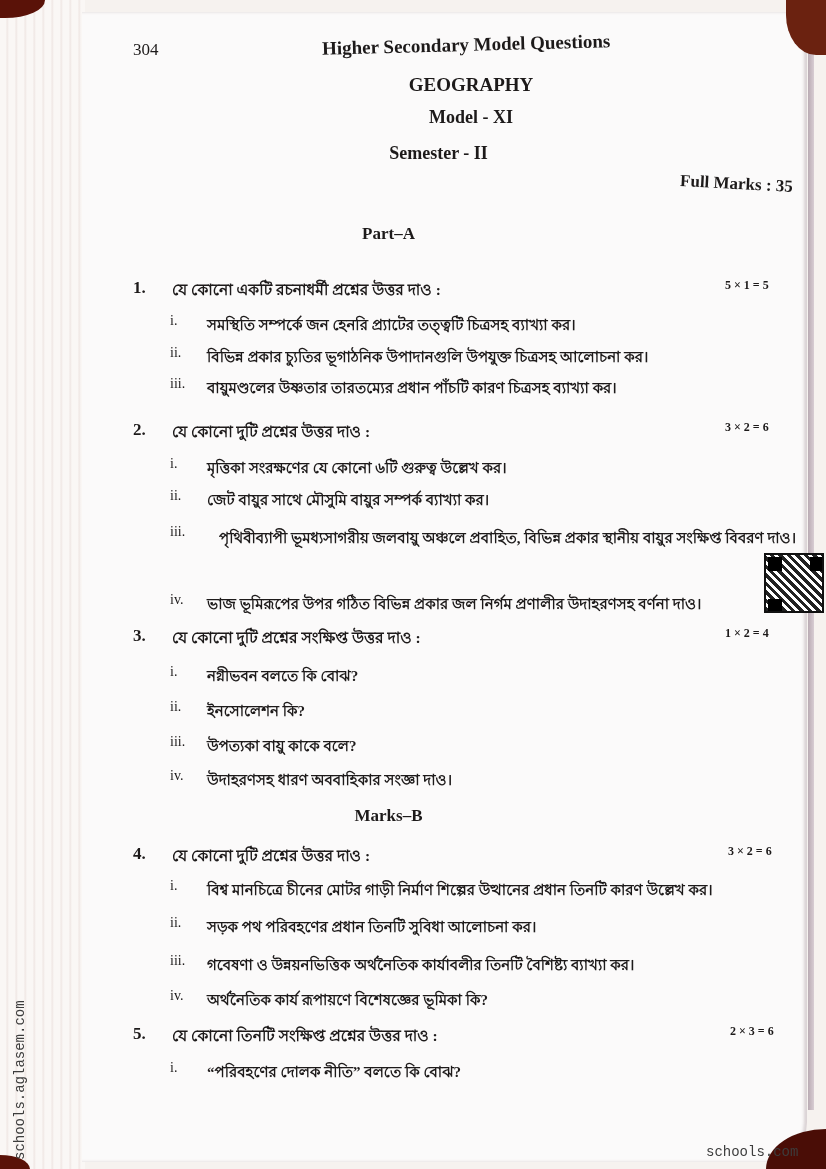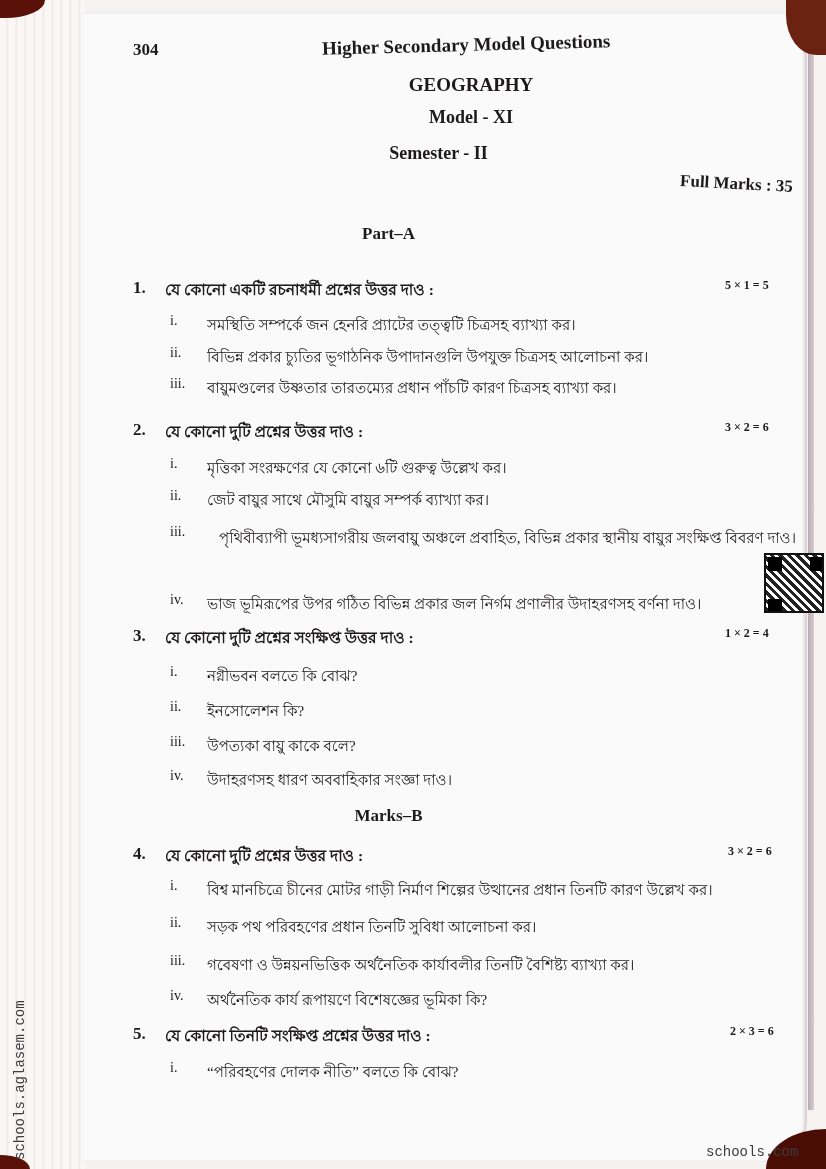--- a/index.html
+++ b/index.html
@@ -18,35 +18,35 @@
     position: absolute; left: 0; top: 0; width: 85px; height: 1169px;
     background: repeating-linear-gradient(90deg, #faf7f5 0px, #faf7f5 6px, #efe6e3 7px, #faf7f5 9px);
   }
   .page {
     position: absolute; left: 82px; top: 12px; width: 725px; height: 1150px;
     background: #fbfafa; border-radius: 0 20px 40px 0;
     box-shadow: inset -3px 0 3px rgba(120,90,100,0.25);
   }
   .edge-right { position: absolute; right: 12px; top: 50px; width: 6px; height: 1060px;
     background: linear-gradient(90deg, #b9aab3, #d8cdd3); }
-  .page-number { position: absolute; left: 133px; top: 40px; font-size: 17px; font-weight: bold; }
+  .page-number { position: absolute; left: 133px; top: 40px; font-size: 17px; font-weight: normal; }
   .running-head { position: absolute; left: 322px; top: 34px; font-size: 19px; font-weight: bold; transform: rotate(-1.5deg); }
   .center-head { position: absolute; left: 0; width: 826px; text-align: center; font-weight: bold; }
   .subject { top: 74px; font-size: 19px; padding-left: 116px; box-sizing: border-box; }
   .class { top: 107px; font-size: 18px; padding-left: 116px; box-sizing: border-box; }
   .semester { top: 143px; font-size: 18px; padding-left: 51px; box-sizing: border-box; }
   .full-marks { position: absolute; left: 680px; top: 174px; font-size: 17px; font-weight: bold; transform: rotate(3deg); }
   .part { position: absolute; left: 0; width: 661px; text-align: center; font-weight: bold; font-size: 17px; padding-left: 116px; box-sizing: border-box; }
   .q-row { position: absolute; left: 133px; right: 30px; font-size: 15.5px; font-weight: bold; }
   .q-num { position: absolute; left: 0; width: 30px; font-size: 17px; }
-  .q-text { position: absolute; left: 32px; }
+  .q-text { position: absolute; left: 39px; }
   .q-marks { position: absolute; left: 592px; font-size: 12px; font-weight: bold; white-space: nowrap; }
   .sub { position: absolute; left: 170px; right: 20px; font-size: 15px; }
   .sub-num { position: absolute; left: 0; width: 24px; font-family: "Liberation Serif", serif; font-size: 14px; }
-  .sub-text { position: absolute; left: 37px; white-space: nowrap; }
+  .sub-text { position: absolute; left: 37px; white-space: nowrap; font-weight: bold; }
   .sub-text.wrap { white-space: normal; width: 620px; line-height: 29px; margin-left: 12px; }
   .qr { position: absolute; left: 764px; top: 553px; width: 60px; height: 60px;
     background:
       linear-gradient(#000,#000) 2px 2px/14px 14px no-repeat,
       linear-gradient(#000,#000) 44px 2px/14px 14px no-repeat,
       linear-gradient(#000,#000) 2px 44px/14px 14px no-repeat,
       repeating-linear-gradient(45deg, #222 0 3px, #fff 3px 6px);
     border: 2px solid #111; box-sizing: border-box; }
   .wm-left { position: absolute; left: 12px; top: 1160px; transform-origin: left top; transform: rotate(-90deg);
     font-family: "Liberation Mono", "DejaVu Sans Mono", monospace; font-size: 14px; color: #3d3d3d; white-space: nowrap; }

